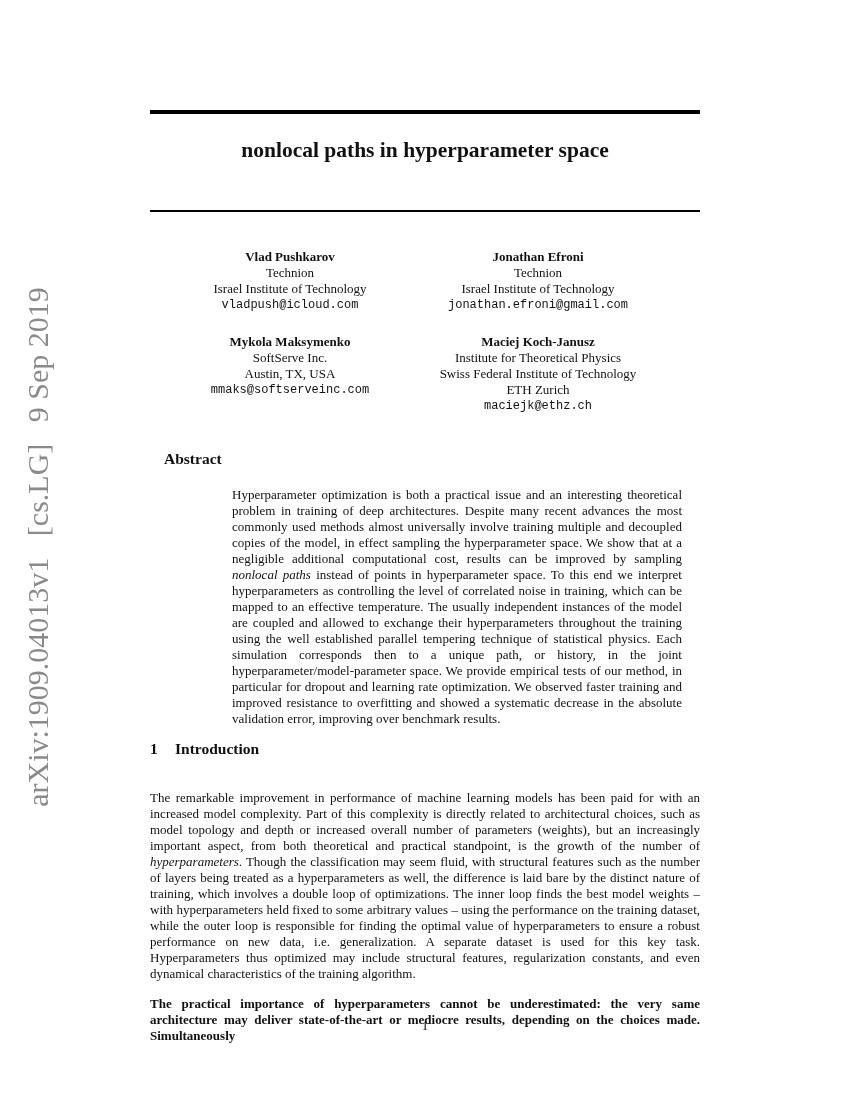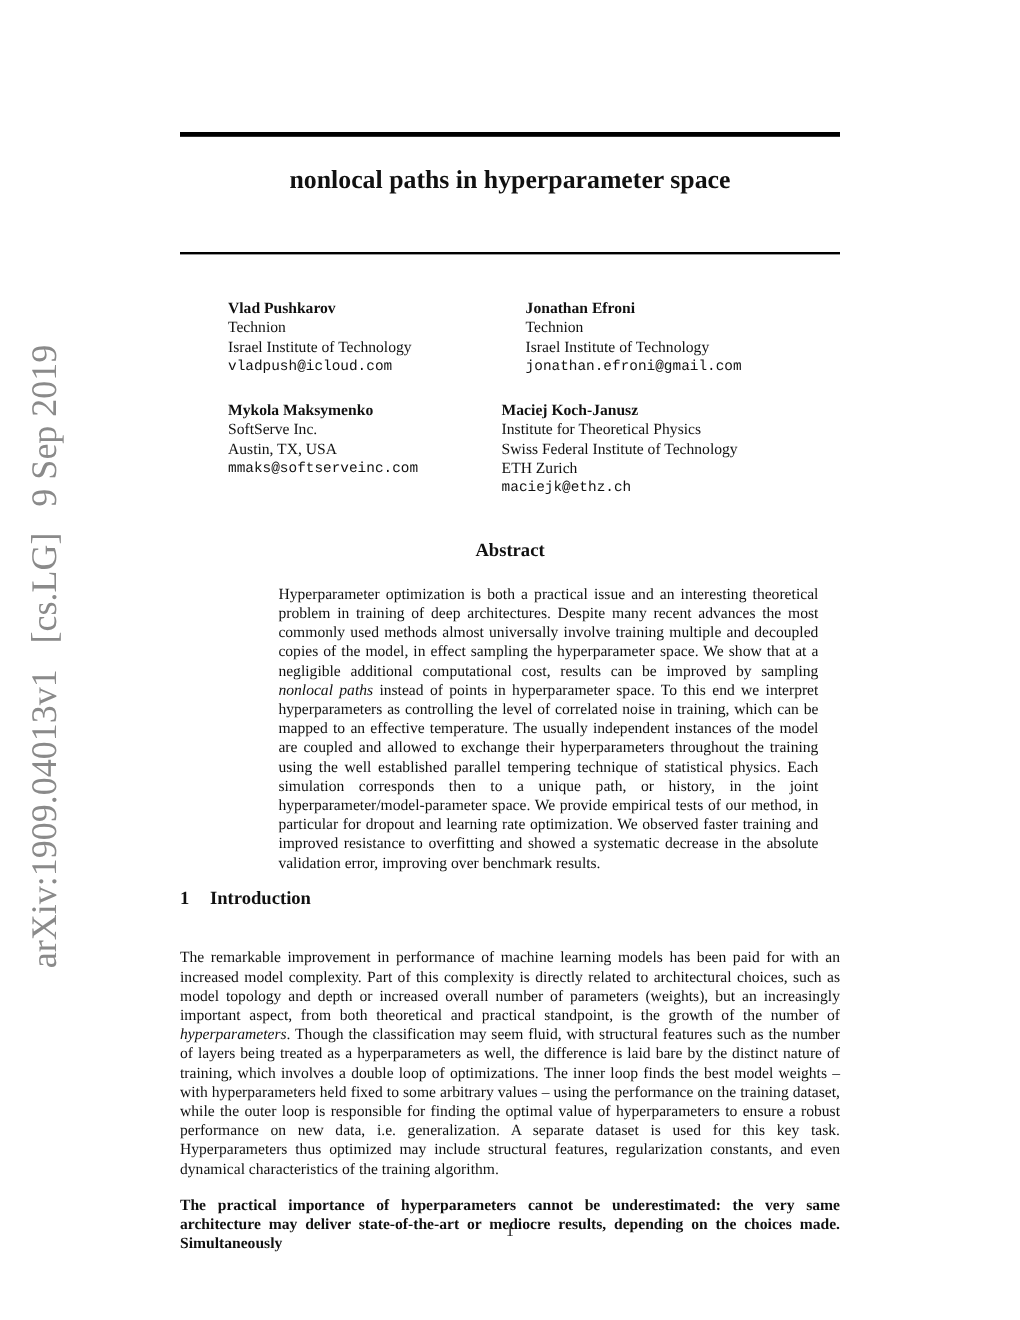--- a/index.html
+++ b/index.html
@@ -3,28 +3,28 @@
   <meta charset="utf-8">
   <style>
     html, body { margin: 0; padding: 0; background: #ffffff; }
     body { width: 850px; height: 1100px; position: relative; overflow: hidden;
            font-family: "Liberation Serif", "DejaVu Serif", serif; color: #111; }
     .page { position: absolute; left: 0; top: 0; width: 850px; height: 1100px; }
     .rule-top { position: absolute; left: 150px; width: 550px; top: 110px; height: 4px; background: #000; }
     .rule-bottom { position: absolute; left: 150px; width: 550px; top: 210px; height: 1.5px; background: #000; }
     .title { position: absolute; left: 150px; width: 550px; top: 136px; text-align: center;
              font-weight: bold; font-size: 21.5px; line-height: 28px; }
-    .author { position: absolute; text-align: left; font-size: 13px; line-height: 16px; }
+    .author { position: absolute; text-align: center; font-size: 13px; line-height: 16px; }
     .author .name { font-weight: bold; }
     .author .email { font-family: "Liberation Mono", "DejaVu Sans Mono", monospace; font-size: 12px; }
     .a1 { left: 190px; width: 200px; top: 249px; }
     .a2 { left: 438px; width: 200px; top: 249px; }
     .a3 { left: 190px; width: 200px; top: 334px; }
     .a4 { left: 418px; width: 240px; top: 334px; }
-    .abs-head { position: absolute; left: 150px; width: 550px; top: 450px; text-align: center;
+    .abs-head { position: absolute; left: 164px; width: 550px; top: 450px; text-align: left;
                 font-weight: bold; font-size: 15.5px; }
     .abstract { position: absolute; left: 200px; width: 450px; top: 487px; font-size: 13px;
                 line-height: 16px; text-align: justify; margin-left: 32px; }
     .sec-head { position: absolute; left: 150px; top: 740px; font-weight: bold; font-size: 15.5px; }
     .sec-head .num { display: inline-block; width: 25px; }
     .body-text { position: absolute; left: 150px; width: 550px; font-size: 13px; line-height: 16px;
                  text-align: justify; }
     .p1 { top: 774px; margin-top: 16px; }
     .p2 { top: 996px; font-weight: bold; }
     .pagenum { position: absolute; left: 150px; width: 550px; top: 1018px; text-align: center; font-size: 13px; }

